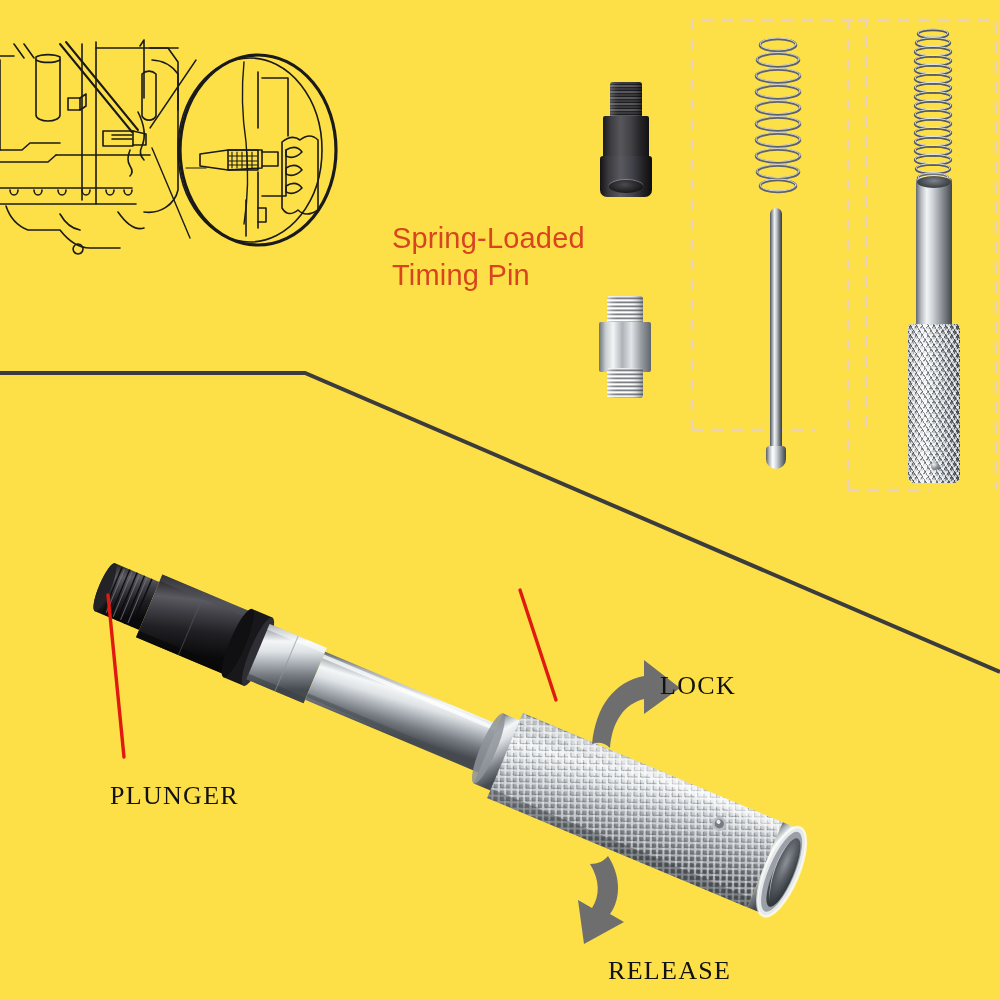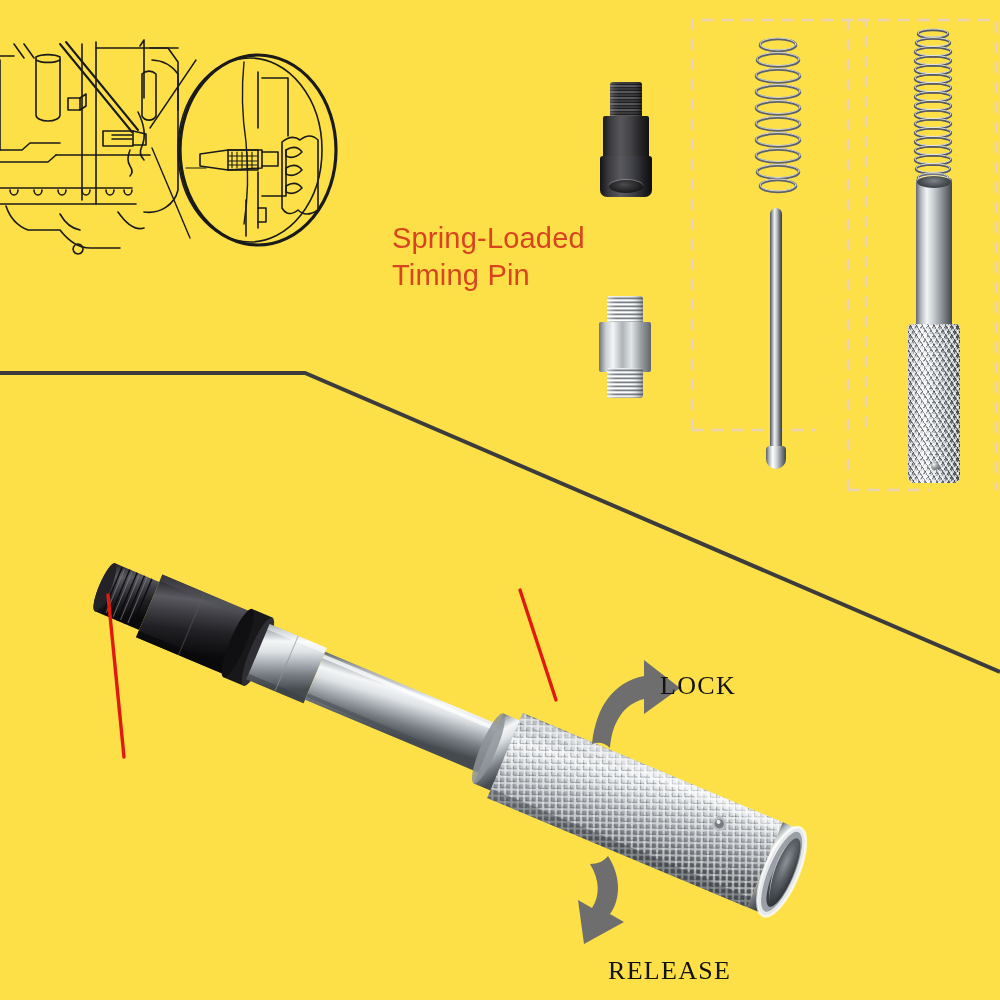--- a/index.html
+++ b/index.html
@@ -470,18 +470,19 @@
                L 624 922 L 584 944 L 578 900 L 592 908
                C 600 896, 600 880, 590 864
                C 598 864, 604 861, 608 856 Z"></path>
     </g>
   </svg>
 
   <div class="label-red nosel" style="left:392px; top:220px;">Spring-Loaded
 Timing Pin</div>
 
 
+  <div class="label-serif sm nosel" style="left:110px; top:775px;">PLUNGER</div>
 
   <div class="label-serif sm nosel" style="left:660px; top:665px;">LOCK</div>
 
   <div class="label-serif sm nosel" style="left:608px; top:950px;">RELEASE</div>
 
 </div>
 
 </body></html>

